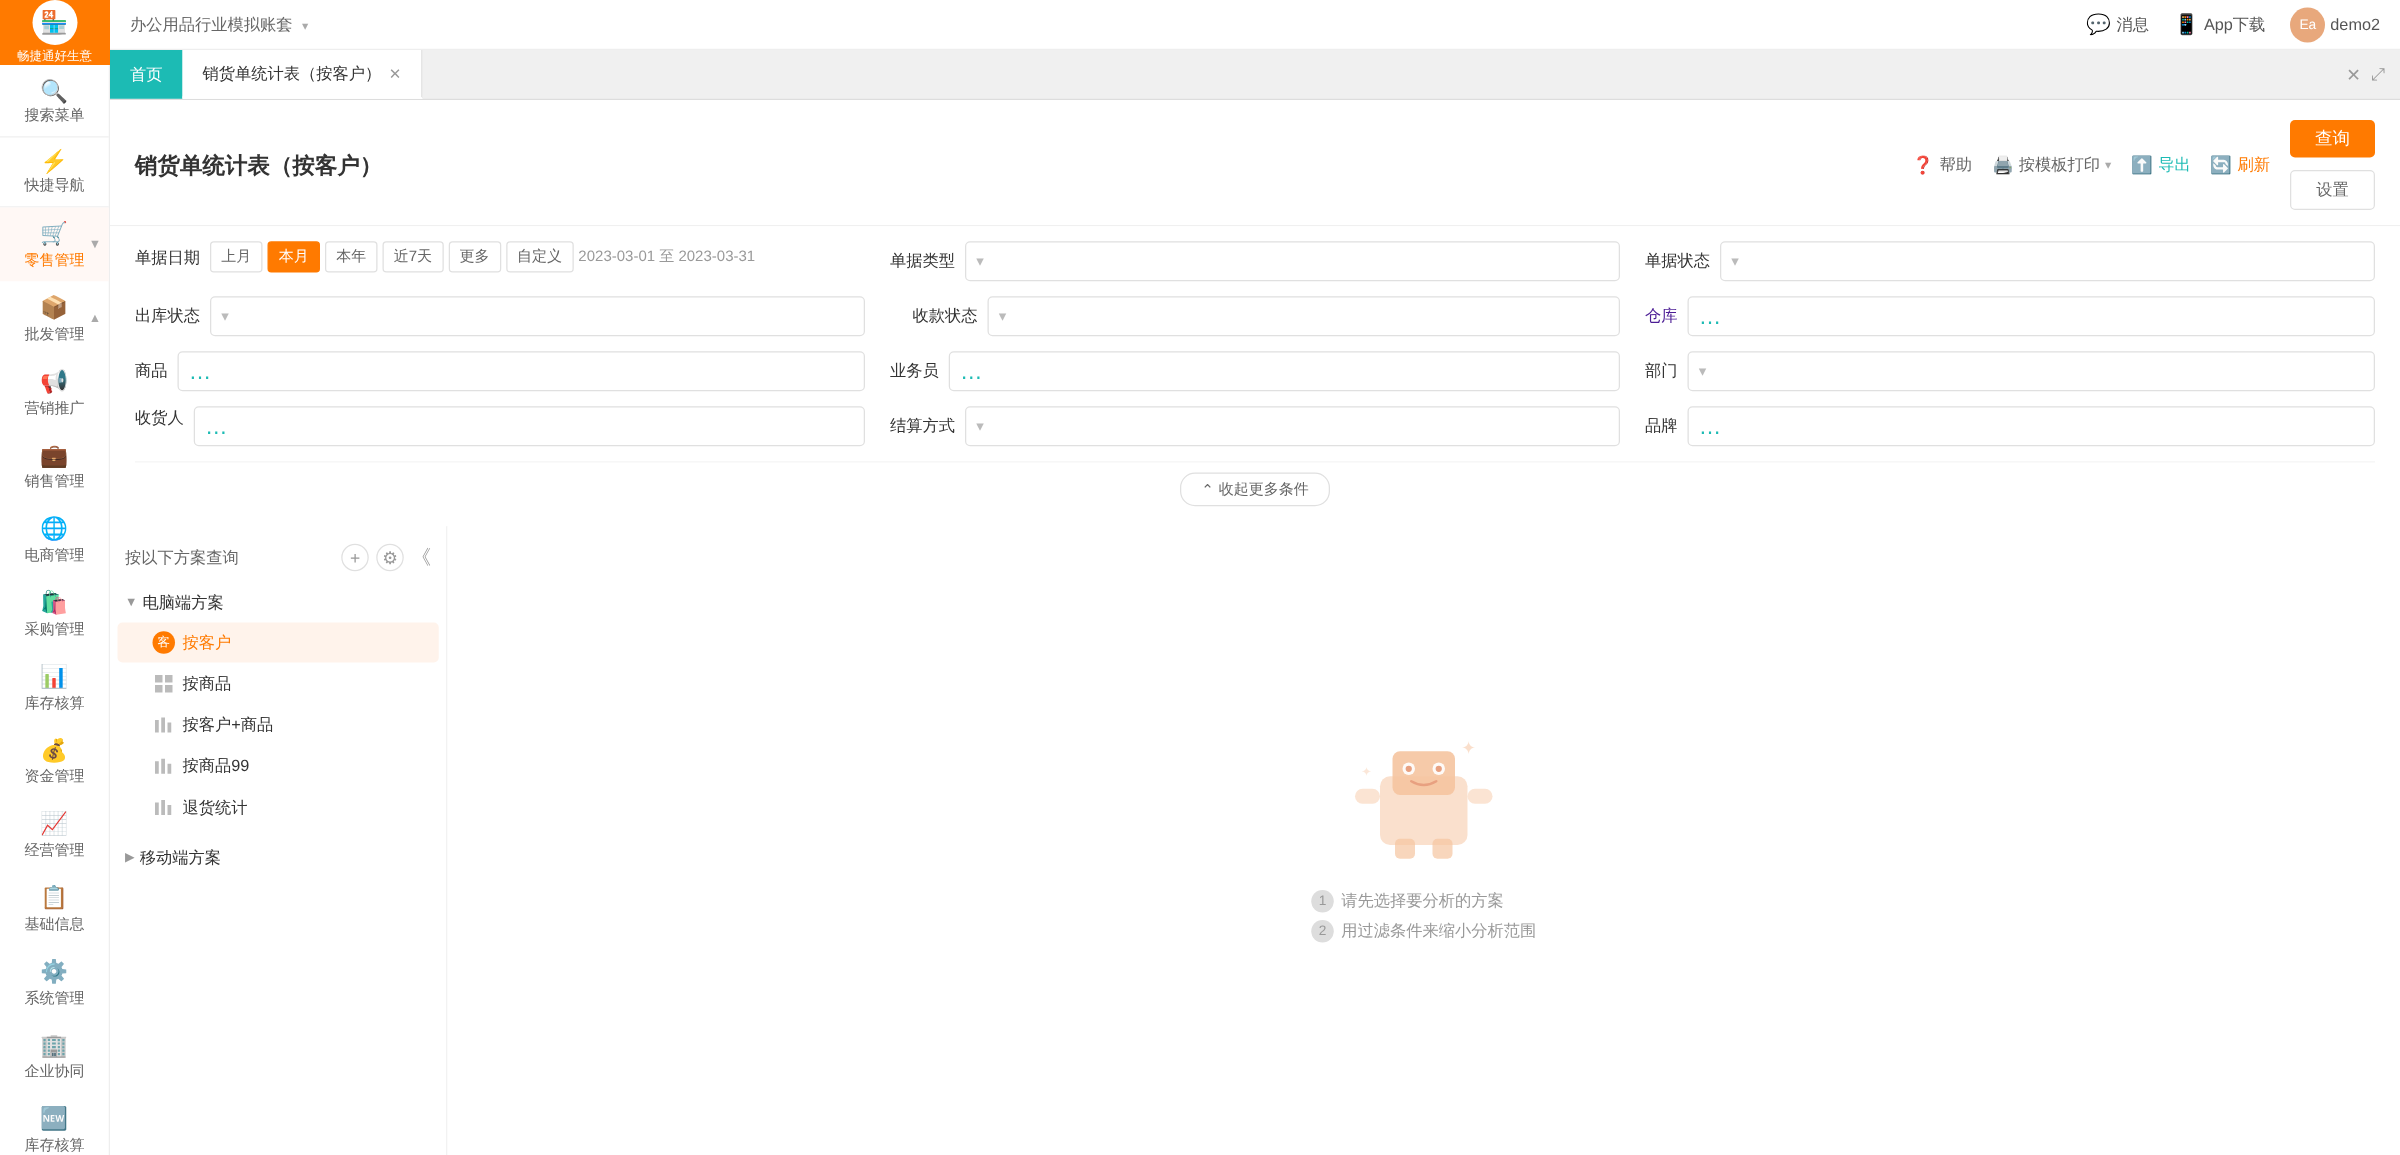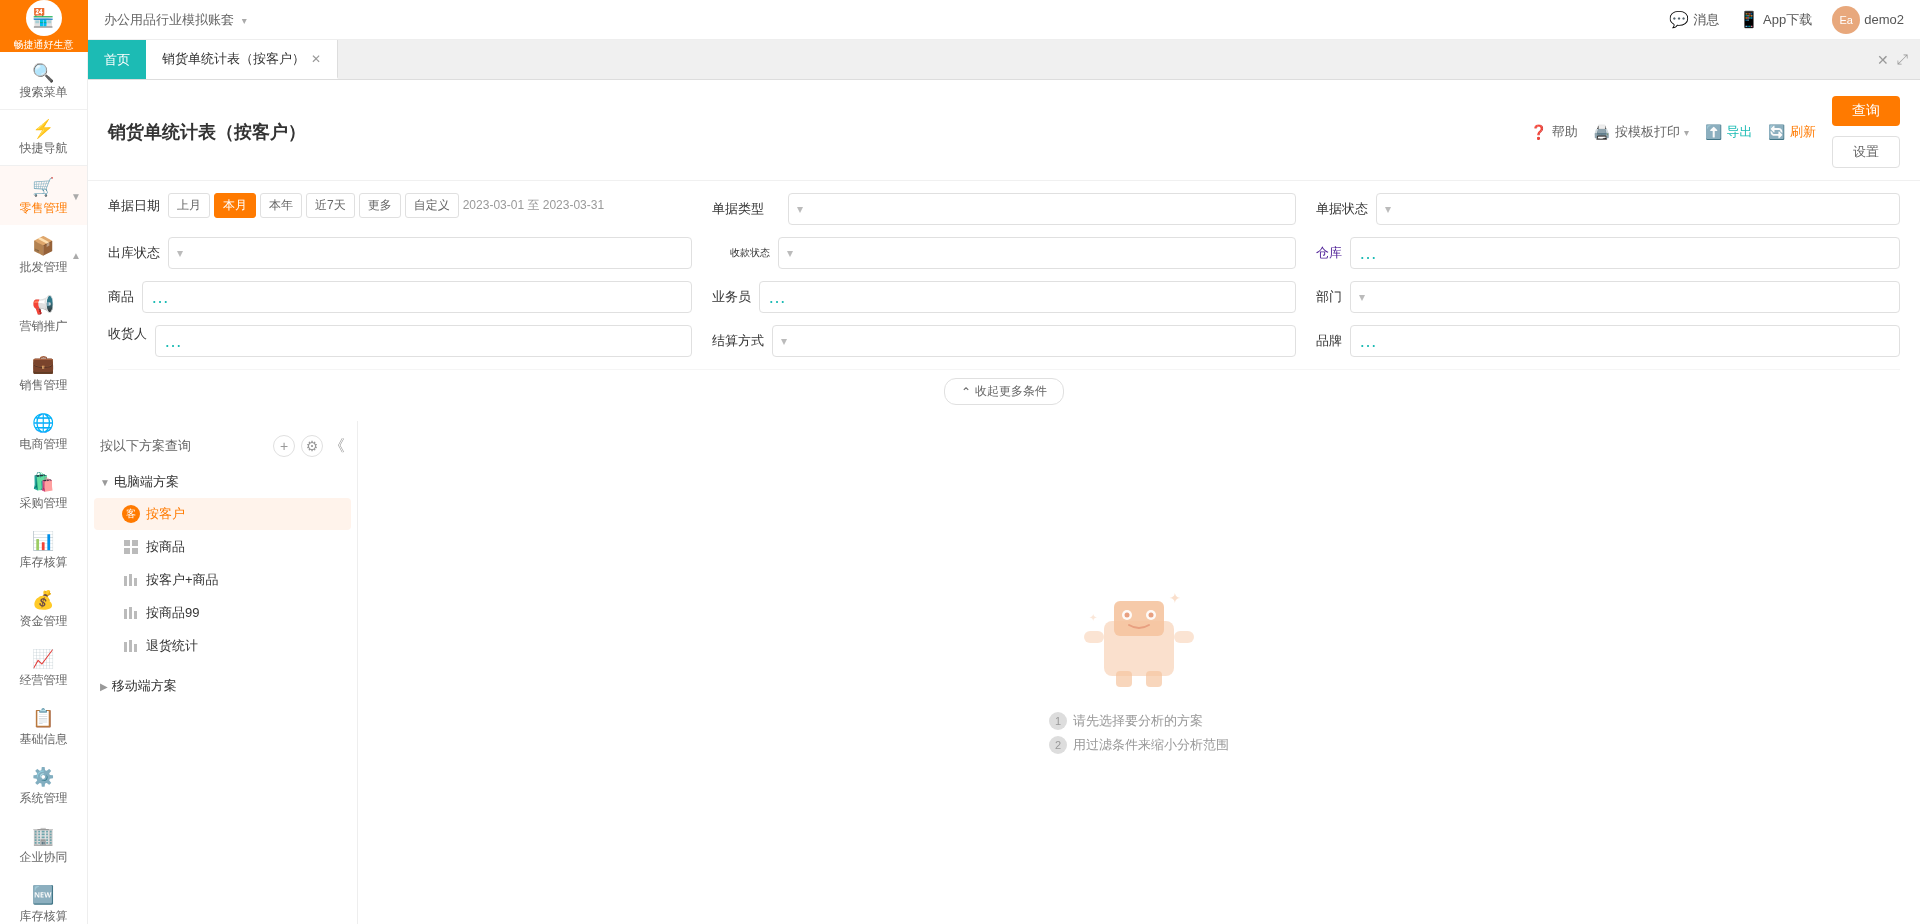--- a/index.html
+++ b/index.html
@@ -260,21 +260,21 @@
             <button class="date-btn">上月</button>
             <button class="date-btn active" style="background:#ff7a00;color:#fff;border-color:#ff7a00;">本月</button>
             <button class="date-btn">本年</button>
             <button class="date-btn">近7天</button>
             <button class="date-btn">更多</button>
             <button class="date-btn">自定义</button>
             <span style="font-size:12px;color:#999;">2023-03-01 至 2023-03-31</span>
           </div>
         </div>
 
-        <div style="display:flex;align-items:center;gap:24px;flex:1;">
+        <div style="display:flex;align-items:center;gap:8px;flex:1;">
           <span style="font-size:13px;color:#333;white-space:nowrap;">单据类型</span>
           <div class="filter-field-input" style="flex:1;">
             <span class="chevron">▾</span>
           </div>
         </div>
 
         <div style="display:flex;align-items:center;gap:8px;flex:1;">
           <span style="font-size:13px;color:#333;white-space:nowrap;">单据状态</span>
           <div class="filter-field-input" style="flex:1;">
             <span class="chevron">▾</span>
@@ -283,21 +283,21 @@
       </div>
 
       <div style="display:flex;align-items:center;gap:20px;padding:4px 0 8px;">
         <div style="display:flex;align-items:center;gap:8px;flex:1;">
           <span style="font-size:13px;color:#333;white-space:nowrap;">出库状态</span>
           <div class="filter-field-input" style="flex:1;">
             <span class="chevron">▾</span>
           </div>
         </div>
         <div style="display:flex;align-items:center;gap:8px;flex:1;">
-          <span style="font-size:10px;color:#333;white-space:nowrap;padding-left:18px;">收款状态</span>
+          <span style="font-size:13px;color:#333;white-space:nowrap;padding-left:18px;">收款状态</span>
           <div class="filter-field-input" style="flex:1;">
             <span class="chevron">▾</span>
           </div>
         </div>
         <div style="display:flex;align-items:center;gap:8px;flex:1;">
           <span style="font-size:13px;color:#4c1d95;white-space:nowrap;">仓库</span>
           <div class="filter-field-input" style="flex:1;">
             <span class="dots-teal">…</span>
           </div>
         </div>

